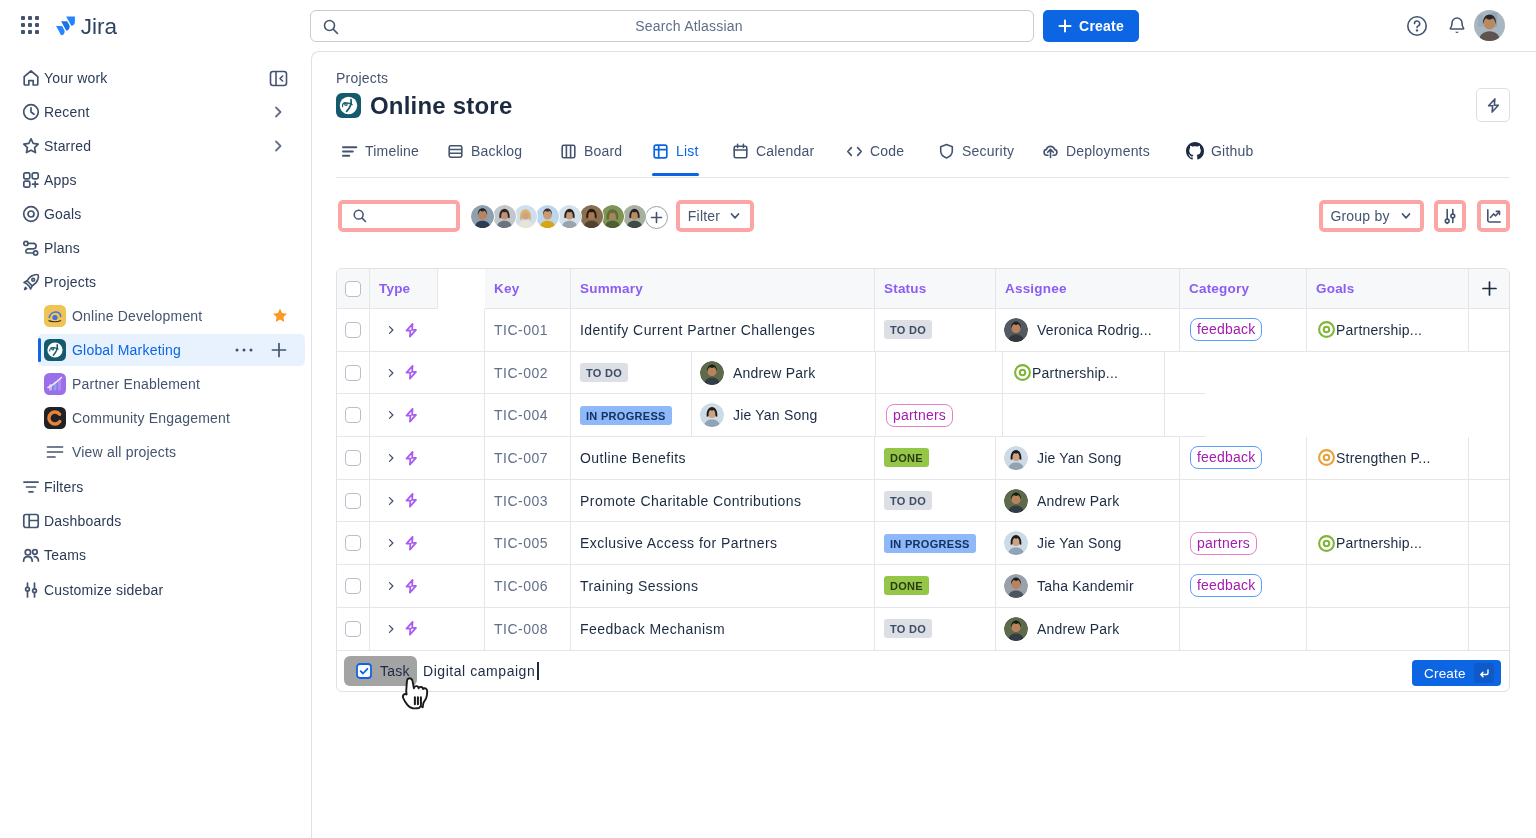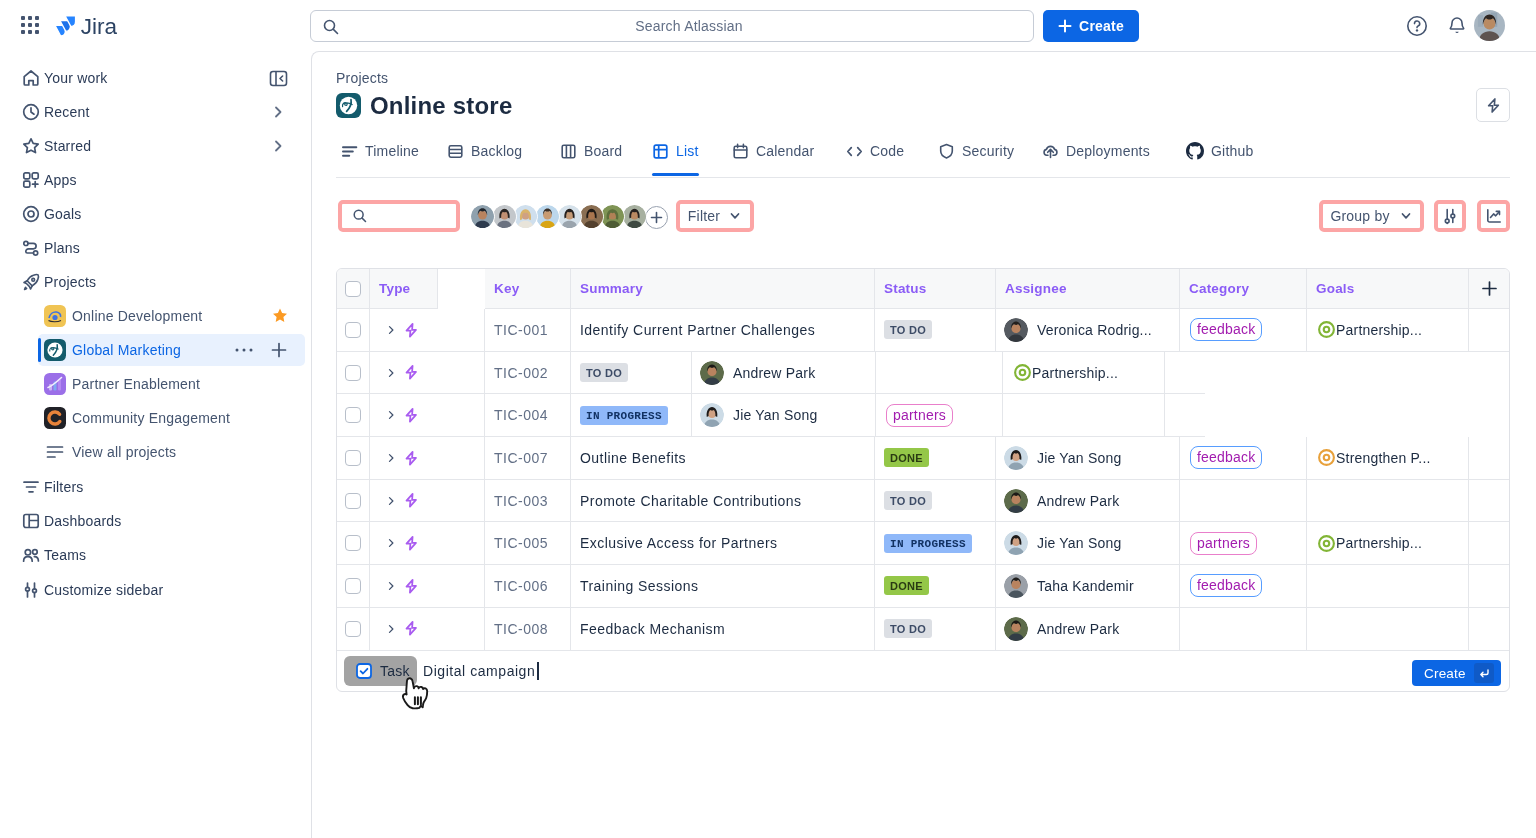--- a/index.html
+++ b/index.html
@@ -48,21 +48,21 @@
 .c2{width:86px; padding-left:9px; color:#626f86; font-size:14px; letter-spacing:0.5px;}
 .c3{width:304px; padding-left:9px; font-size:14px; color:#1c2b41; letter-spacing:0.45px;}
 .c4{width:121px; padding-left:9px;}
 .c5{width:184px; padding-left:8px; font-size:14px; color:#1c2b41; gap:9px;}
 .c6{width:127px; padding-left:10px;}
 .c7{width:162px; padding-left:10px; font-size:14px; color:#1c2b41; gap:0;}
 .c8{width:40px; border-right:none !important;}
 .cb { width:16px; height:16px; border:1px solid #b8bfca; border-radius:4px; background:#fff; }
 .pill { font-size:11px; font-weight:700; letter-spacing:.3px; padding:4px 6px 3px;
   border-radius:3px; color:#3c4b66; background:#dcdfe4; }
-.pill.prog { background:#8fb8f9; color:#123263;font-family:Liberation Mono, monospace; }
+.pill.prog { background:#8fb8f9; color:#123263; }
 .pill.done { background:#94c748; color:#2a3b13; }
 .cat { font-size:14px; color:#a21caf; border:1px solid #579dff; border-radius:8px;
   padding:2px 6px 3px; background:#fff; }
 .cat.pink { border-color:#e97fcb; }
 
 #thead { display:flex; height:40px; font-size:13.5px; font-weight:700; color:#8b5cf6; }
 #thead > div { flex:none; background:#f7f8f9; border-right:1px solid #e4e6ea;
   border-bottom:1px solid #e4e6ea; display:flex; align-items:center; padding-left:9px; }
 #thead .h0 { width:33px; justify-content:center; padding-left:0; }
 #thead .h1 { width:68px; }

